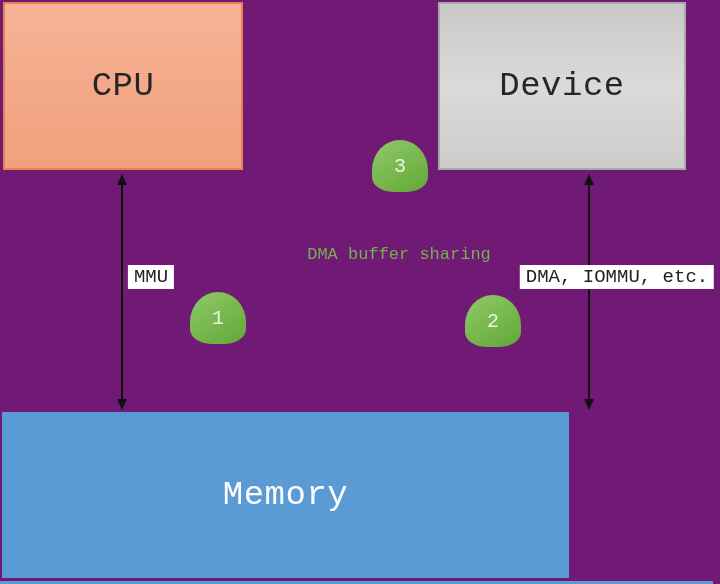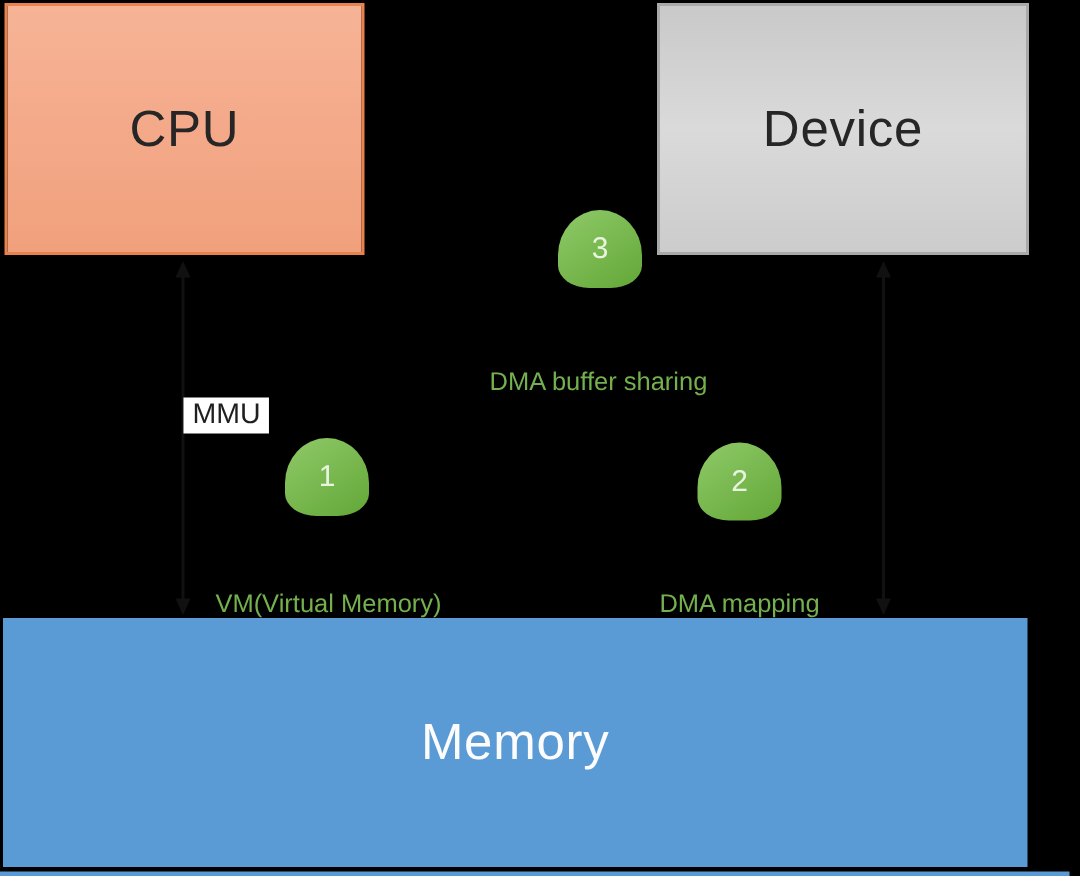--- a/index.html
+++ b/index.html
@@ -5,22 +5,23 @@
   html, body {
     margin: 0;
     padding: 0;
     background: #ffffff;
     font-family: "Liberation Sans", sans-serif;
   }
   .canvas {
     position: relative;
     width: 720px;
     height: 584px;
-    background: #000000;
+    background: #701a75;
     overflow: hidden;
+    font-family: Liberation Mono, monospace;
   }
   .node {
     position: absolute;
     box-sizing: border-box;
     display: flex;
     align-items: center;
     justify-content: center;
     letter-spacing: 0.5px;
   }
   .node-label {
@@ -33,21 +34,21 @@
     background: linear-gradient(to bottom, var(--cpu_fill_top, #f6b396), var(--cpu_fill_bottom, #f1a07c));
     color: var(--node_text, #262626);
   }
   .device {
     left: 438px; top: 2px; width: 248px; height: 168px;
     border: 2px solid var(--device_border, #a9a9a9);
     background: linear-gradient(to bottom, var(--device_fill_top, #c9c9c9), var(--device_fill_mid, #dadada) 50%, var(--device_fill_bottom, #cccccc));
     color: var(--node_text, #262626);
   }
   .memory {
-    left: 2px; top: 412px; width: 683px; height: 166px;
+    left: 2px; top: 412px; width: 567px; height: 166px;
     background: var(--memory_fill, #5b9bd5);
     color: var(--memory_text, #fcfcfc);
   }
   .memory-strip {
     position: absolute;
     left: 0; top: 581px; width: 713px; height: 3px;
     background: var(--memory_fill, #5b9bd5);
   }
   .arrow {
     position: absolute;
@@ -141,28 +142,27 @@
     <span class="head down"></span>
   </div>
 
   <div class="arrow arrow-device">
     <span class="head up"></span>
     <span class="line"></span>
     <span class="head down"></span>
   </div>
 
   <div class="conn-label mmu">MMU</div>
+  <div class="conn-label dma">DMA, IOMMU, etc.</div>
 
   <div class="badge b1">
     <span>1</span>
   </div>
   <div class="badge b2">
     <span>2</span>
   </div>
   <div class="badge b3">
     <span>3</span>
   </div>
 
-  <div class="green-label l1">VM(Virtual Memory)</div>
-  <div class="green-label l2">DMA mapping</div>
   <div class="green-label l3">DMA buffer sharing</div>
 
 </div>
 
 </body></html>

